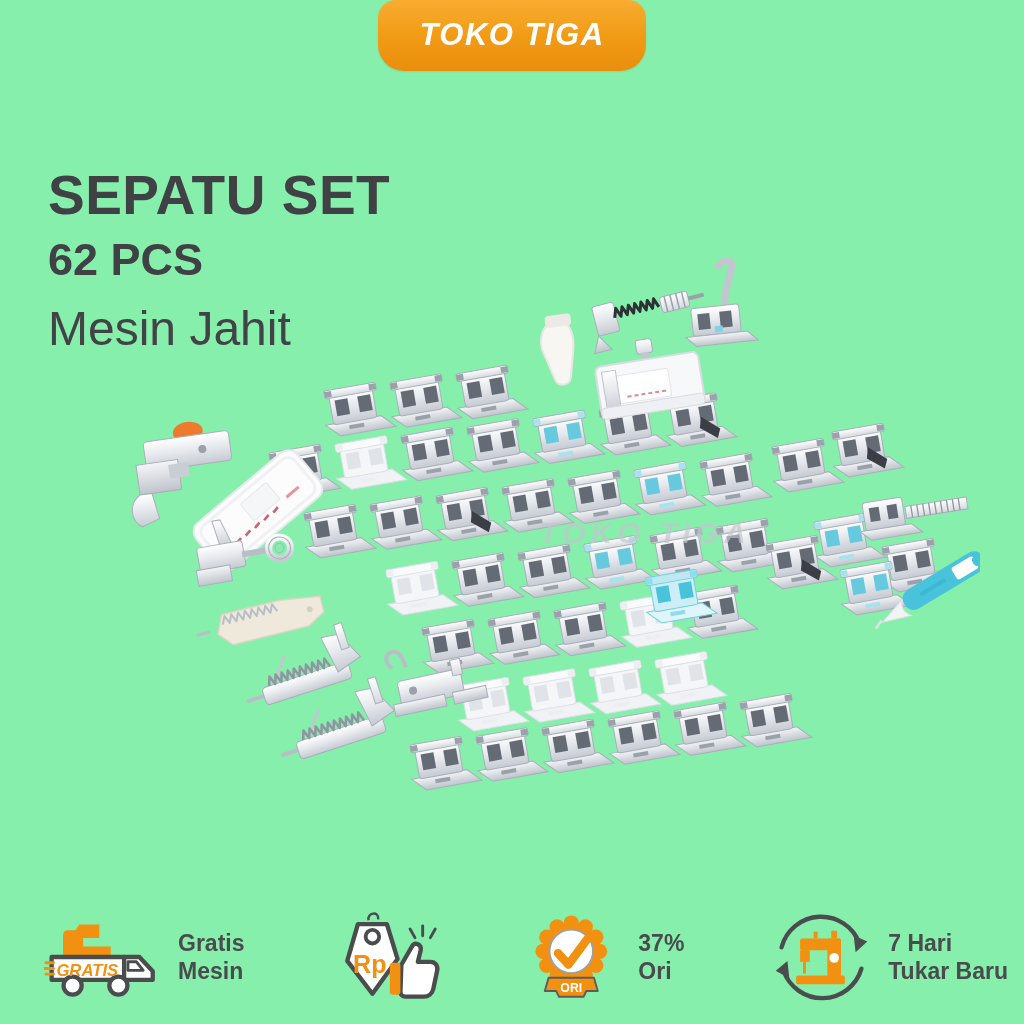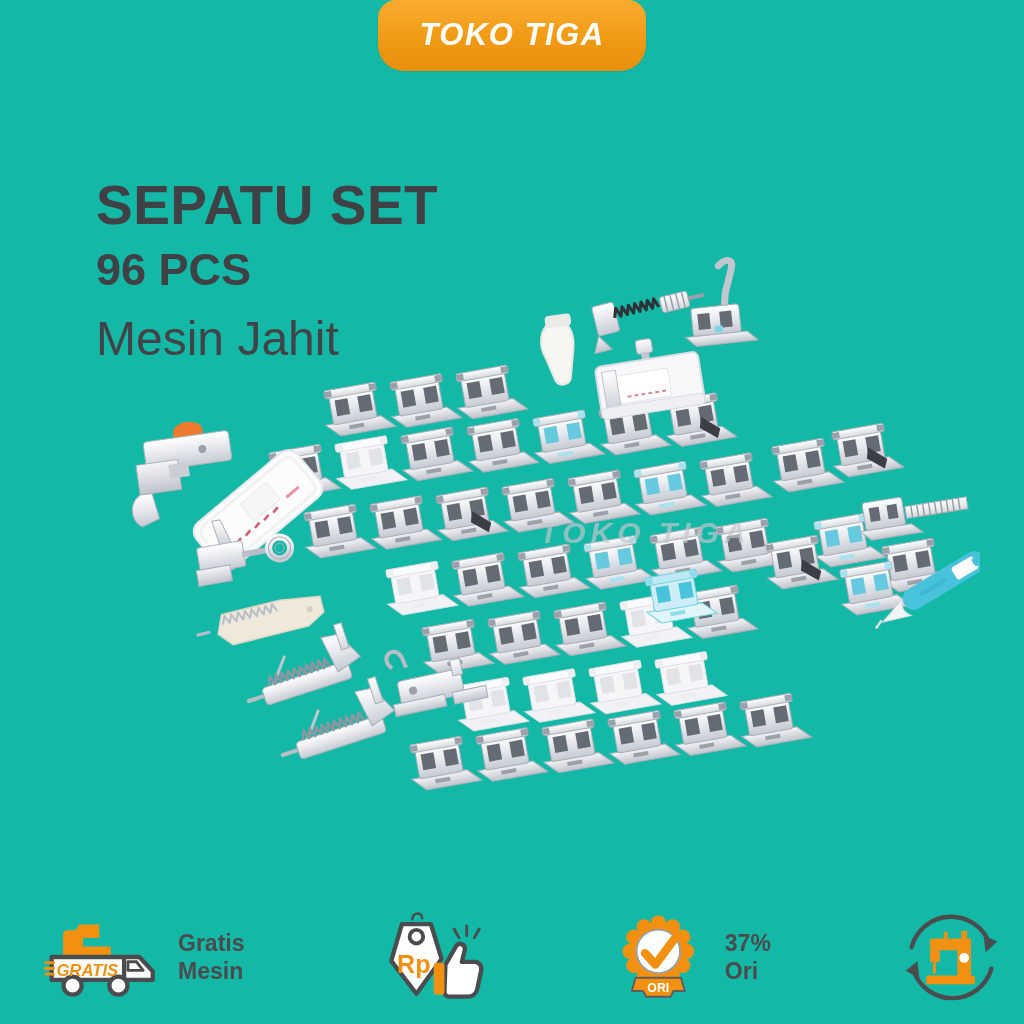--- a/index.html
+++ b/index.html
@@ -1,27 +1,27 @@
 <!DOCTYPE html>
 <html><head>
 <meta charset="utf-8">
 <style>
   html,body{margin:0;padding:0;background:#ffffff;}
-  .canvas{position:relative;width:1024px;height:1024px;background:#14b8a6;overflow:hidden;
+  .canvas{position:relative;width:1024px;height:1024px;background:#86efac;overflow:hidden;
           font-family:"Liberation Sans",sans-serif;color:#414244;}
   
   .brand-badge{position:absolute;top:0;left:50%;transform:translateX(-50%);
     width:268px;height:71px;border-radius:18px 18px 26px 26px;
     background:linear-gradient(180deg,#f8ac30 0%,#f19a14 55%,#e88f0e 100%);
     display:flex;align-items:center;justify-content:center;
     box-shadow:0 1px 2px rgba(0,0,0,0.08);}
   .brand-badge span{font-style:italic;font-weight:700;font-size:31px;color:#ffffff;
     letter-spacing:1.5px;padding-bottom:2px;}
   
-  .title-block{position:absolute;left:48px;top:178px;margin-left:48px;}
+  .title-block{position:absolute;left:48px;top:168px;}
   .title-h1{font-size:55px;font-weight:700;color:#3f4144;letter-spacing:0.5px;line-height:1.0;margin:0;}
   .title-h2{font-size:45px;font-weight:700;color:#3f4144;line-height:1.0;margin:14px 0 0 0;}
   .title-sub{font-size:48px;font-weight:400;color:#424346;line-height:1.12;margin:20px 0 0 0;}
   
   .photo{position:absolute;left:45px;top:255px;width:935px;height:565px;}
   
   .features{position:absolute;left:44px;right:16px;top:905px;height:104px;
     display:flex;align-items:center;justify-content:space-between;}
   .feature{display:flex;align-items:center;gap:10px;}
   .flabel{font-size:23px;font-weight:700;color:#494b4d;line-height:1.22;}
@@ -31,21 +31,21 @@
 <body>
 
 <div class="canvas">
 
   <header class="brand-badge">
     <span>TOKO TIGA</span>
   </header>
 
   <section class="title-block">
     <h1 class="title-h1">SEPATU SET</h1>
-    <h2 class="title-h2">96 PCS</h2>
+    <h2 class="title-h2">62 PCS</h2>
     <p class="title-sub">Mesin Jahit</p>
   </section>
 
   <svg id="product-photo" class="photo" viewBox="0 0 935 565">
     <defs>
       <linearGradient id="gBody" x1="0" y1="0" x2="0" y2="1">
         <stop offset="0" stop-color="#ffffff"></stop>
           <stop offset="0.45" stop-color="#e7eaee"></stop>
         <stop offset="1" stop-color="#c6cbd3"></stop>
       </linearGradient>
@@ -693,16 +693,20 @@
           <rect x="4" y="10" width="42" height="12" rx="2"></rect>
           <rect x="32" y="10" width="14" height="44" rx="2"></rect>
           <rect x="0" y="48" width="50" height="9" rx="2"></rect>
           <rect x="4" y="22" width="10" height="12"></rect>
           <rect x="7" y="34" width="3" height="12"></rect>
           <rect x="36" y="2" width="6" height="8" rx="1"></rect>
           <rect x="18" y="3" width="4" height="7"></rect>
           <circle cx="39" cy="30" r="5" fill="#ffffff"></circle>
         </g>
       </svg>
+      <div class="flabel">
+        <div>7 Hari</div>
+        <div>Tukar Baru</div>
+      </div>
     </div>
 
   </footer>
 </div>
 
 </body></html>

